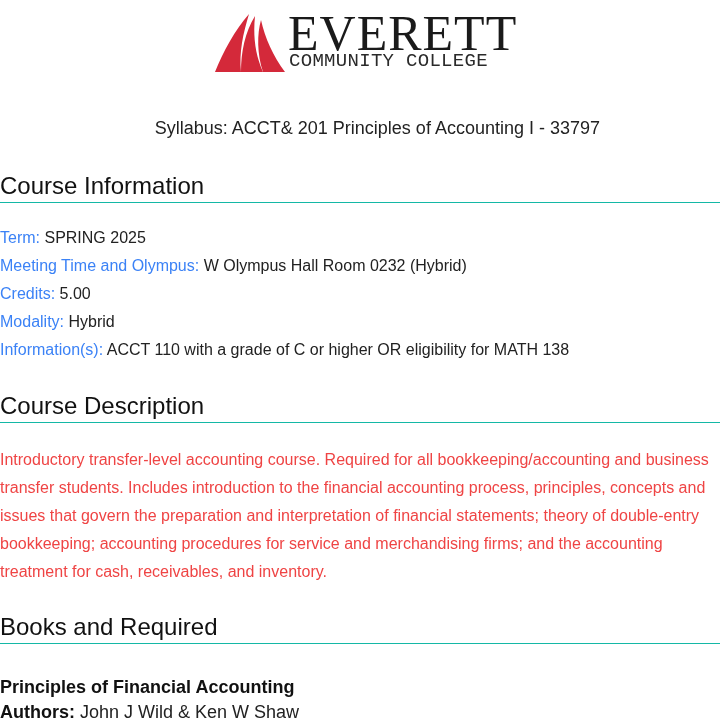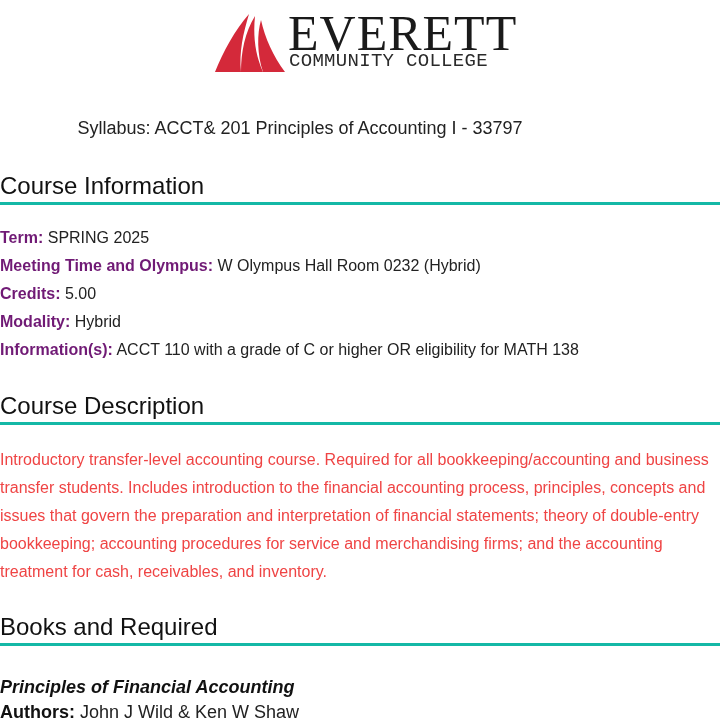--- a/index.html
+++ b/index.html
@@ -1,26 +1,26 @@
 <!DOCTYPE html>
 <html><head>
 <meta charset="utf-8">
 <style>
   html, body { margin:0; padding:0; background:#ffffff; }
   body { width:720px; height:720px; overflow:hidden; font-family:"Liberation Sans", sans-serif; color:#111; }
   .logo { position:absolute; left:213px; top:12px; width:295px; height:64px; }
   .logo-word { position:absolute; left:75px; top:-4px; font-family:Liberation Serif, serif; font-size:50px; letter-spacing:1px; color:#1a1a1a; line-height:1; }
   .logo-sub { position:absolute; left:76px; top:40px; font-family:Liberation Mono, monospace; font-size:19px; letter-spacing:0.3px; color:#2a2a2a; line-height:1; }
   .logo-mark { position:absolute; left:0; top:0; }
-  .subtitle { position:absolute; left:0; width:600px; top:118px; text-align:center; font-size:18px; color:#222; }
-  h2 { position:absolute; left:0; width:720px; margin:0; font-weight:normal; font-size:24px; color:#111; border-bottom:3px solid #14b8a6; padding-bottom:2px; line-height:28px; }
+  .subtitle { position:absolute; left:0; width:600px; top:118px; text-align:right; font-size:18px; color:#222; }
+  h2 { position:absolute; left:0; width:720px; margin:0; font-weight:normal; font-size:24px; color:#111; border-bottom:1px solid #14b8a6; padding-bottom:2px; line-height:28px; }
   .row { position:absolute; left:0; font-size:16px; line-height:20px; color:#222; white-space:nowrap; }
-  .row b { font-weight:bold; color:#701a75; }
+  .row b { font-weight:normal; color:#3b82f6; }
   .para { position:absolute; left:0; top:446px; width:712px; font-size:16px; line-height:28px; color:#ef4444; }
-  .book-title { position:absolute; left:0; top:677px; font-size:18px; font-weight:bold; color:#111;font-style:italic; }
+  .book-title { position:absolute; left:0; top:677px; font-size:18px; font-weight:bold; color:#111; }
   .authors { position:absolute; left:0; top:702px; font-size:18px; color:#222; white-space:nowrap; }
   .authors b { color:#111; }
 </style>
 </head>
 <body>
 
 <div class="logo">
   <svg class="logo-mark" width="72" height="62" viewBox="0 0 72 62">
     <path d="M2 60 C10 40 22 18 36 2 C30 22 26 40 28 60 Z" fill="#d4293a"></path>
     <path d="M28 60 C28 40 32 20 42 4 C40 24 42 42 50 60 Z" fill="#d4293a"></path>

